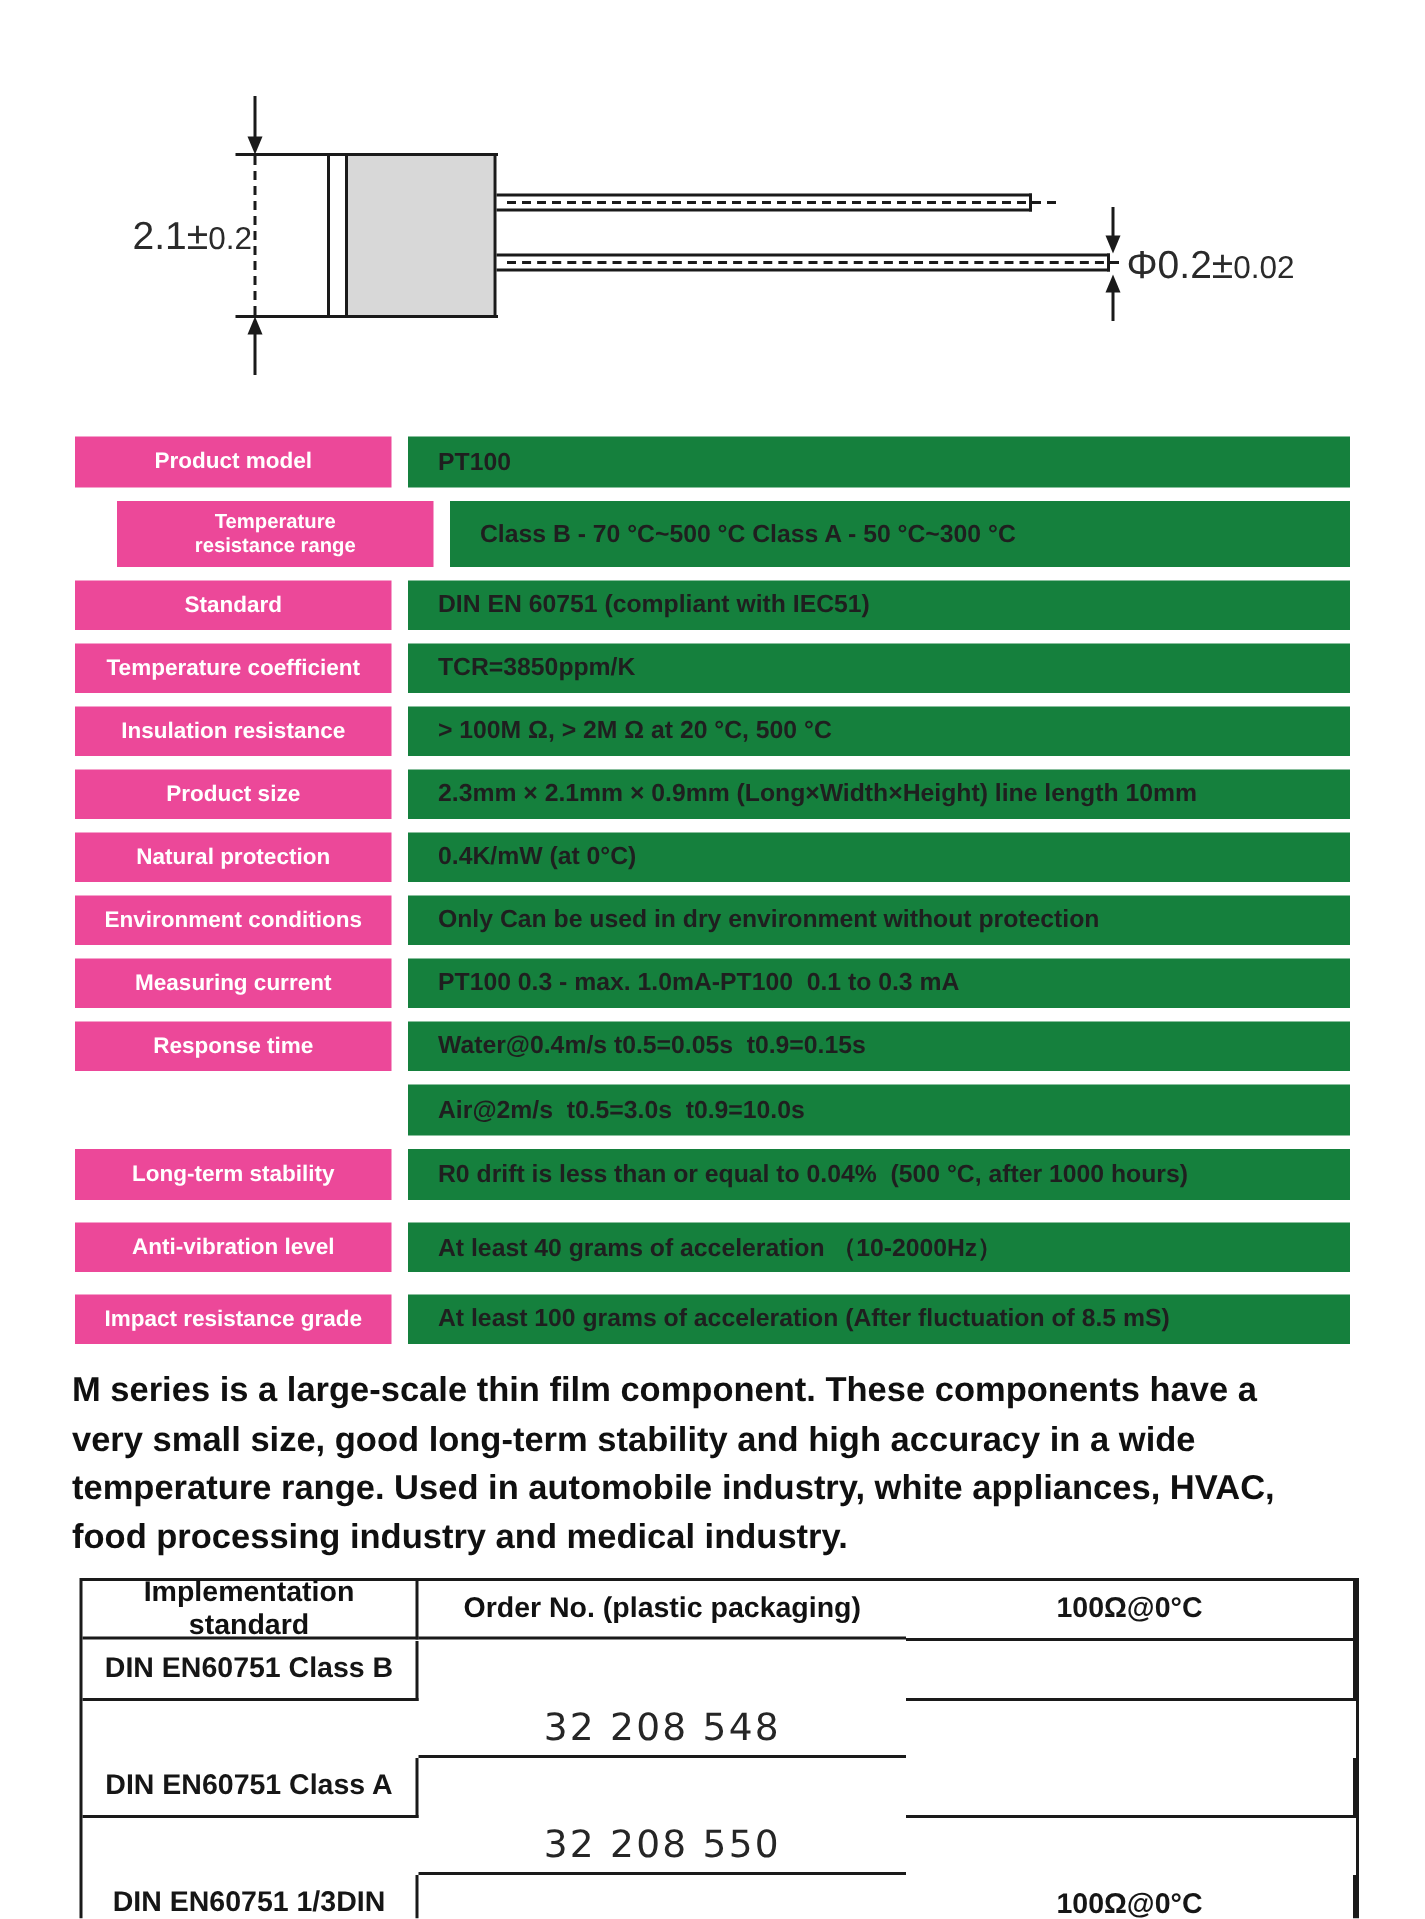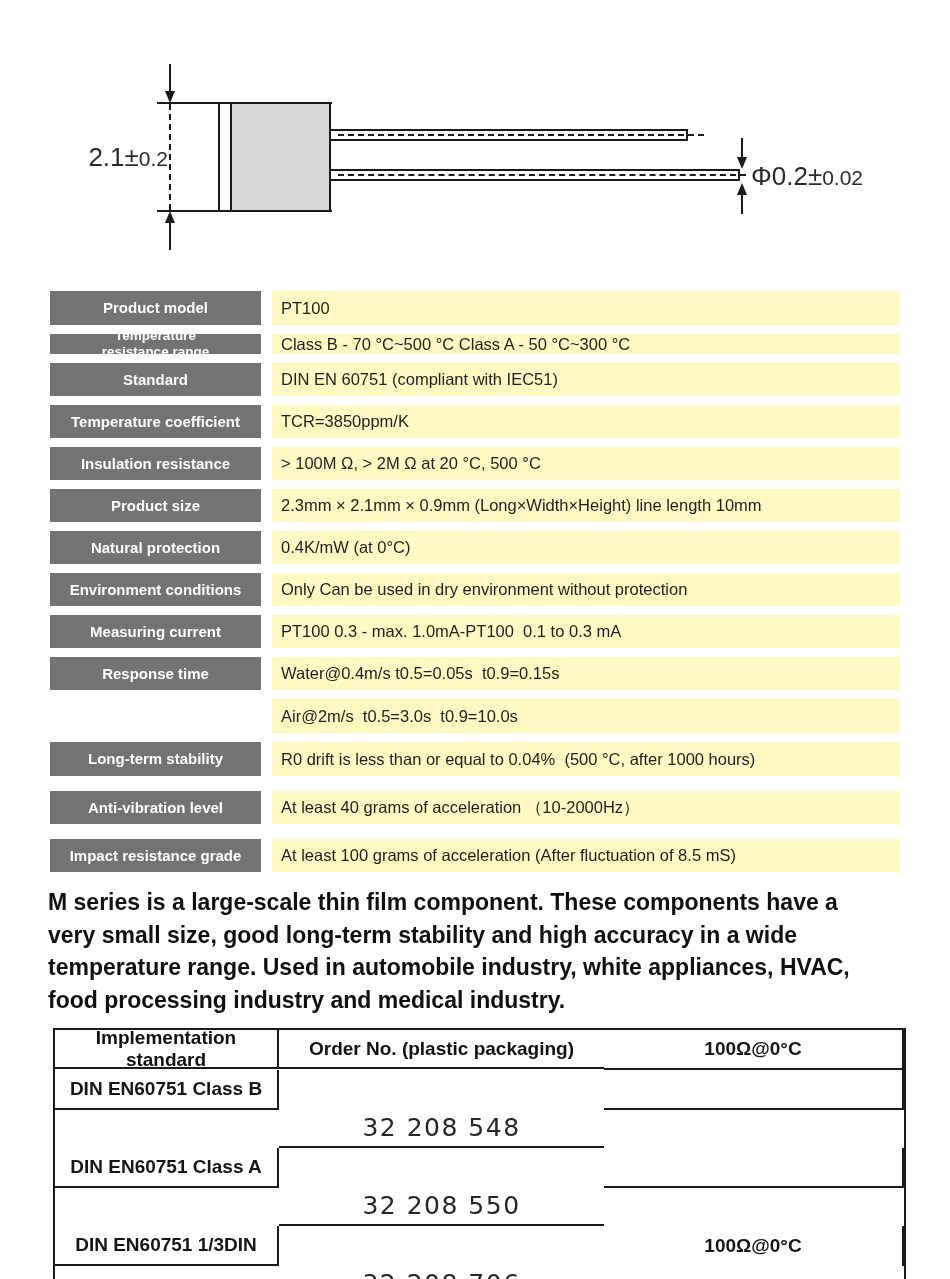--- a/index.html
+++ b/index.html
@@ -18,28 +18,28 @@
   .lead .dash{position:absolute;top:3px;border-top:2px dashed #1a1a1a;}
   .dim-label{position:absolute;white-space:nowrap;color:#2a2a2a;}
   .dim-main{font-size:26px;}
   .dim-tol{font-size:21px;}
   .dim-height{left:58px;top:142px;width:110px;text-align:right;}
   .dim-dia{left:751px;top:161px;}
 
   
   .spec{margin:6px 0 0 50px;width:850px;display:flex;flex-direction:column;row-gap:9px;}
   .spec-row{display:flex;column-gap:11px;}
-  .spec-label{width:211px;flex:0 0 211px;background:#737373;color:#ffffff;
+  .spec-label{width:211px;flex:0 0 211px;background:#ec4899;color:#ffffff;
               font-weight:700;font-size:15px;line-height:1.15;white-space:pre-line;
               display:flex;align-items:center;justify-content:center;text-align:center;}
   .spec-label.empty{background:transparent;}
   .spec-label.small{font-size:13.5px;}
-  .spec-value{flex:1;background:#fef9c3;color:#1f1f1f;font-weight:400;font-size:16.5px;
-              display:flex;align-items:center;padding-left:9px;white-space:pre-wrap;}
-  .h33{height:33px;} .h34{height:34px;} .h36{height:20px;}
+  .spec-value{flex:1;background:#15803d;color:#1f1f1f;font-weight:700;font-size:16.5px;
+              display:flex;align-items:center;padding-left:20px;white-space:pre-wrap;}
+  .h33{height:33px;} .h34{height:34px;} .h36{height:44px;margin-left:28px;}
   .gap-top{margin-top:6px;}
 
   
   .description{margin:14px 0 0 48px;width:842px;font-size:23px;font-weight:600;
                line-height:32.5px;color:#101010;letter-spacing:0;}
 
   
   .order-table{margin:12px 0 0 53px;width:849px;border:2px solid #1a1a1a;
                display:grid;grid-template-columns:224px 325px 300px;box-sizing:content-box;}
   .ot-cell{box-sizing:border-box;border-right:2px solid #1a1a1a;border-bottom:2px solid #1a1a1a;

